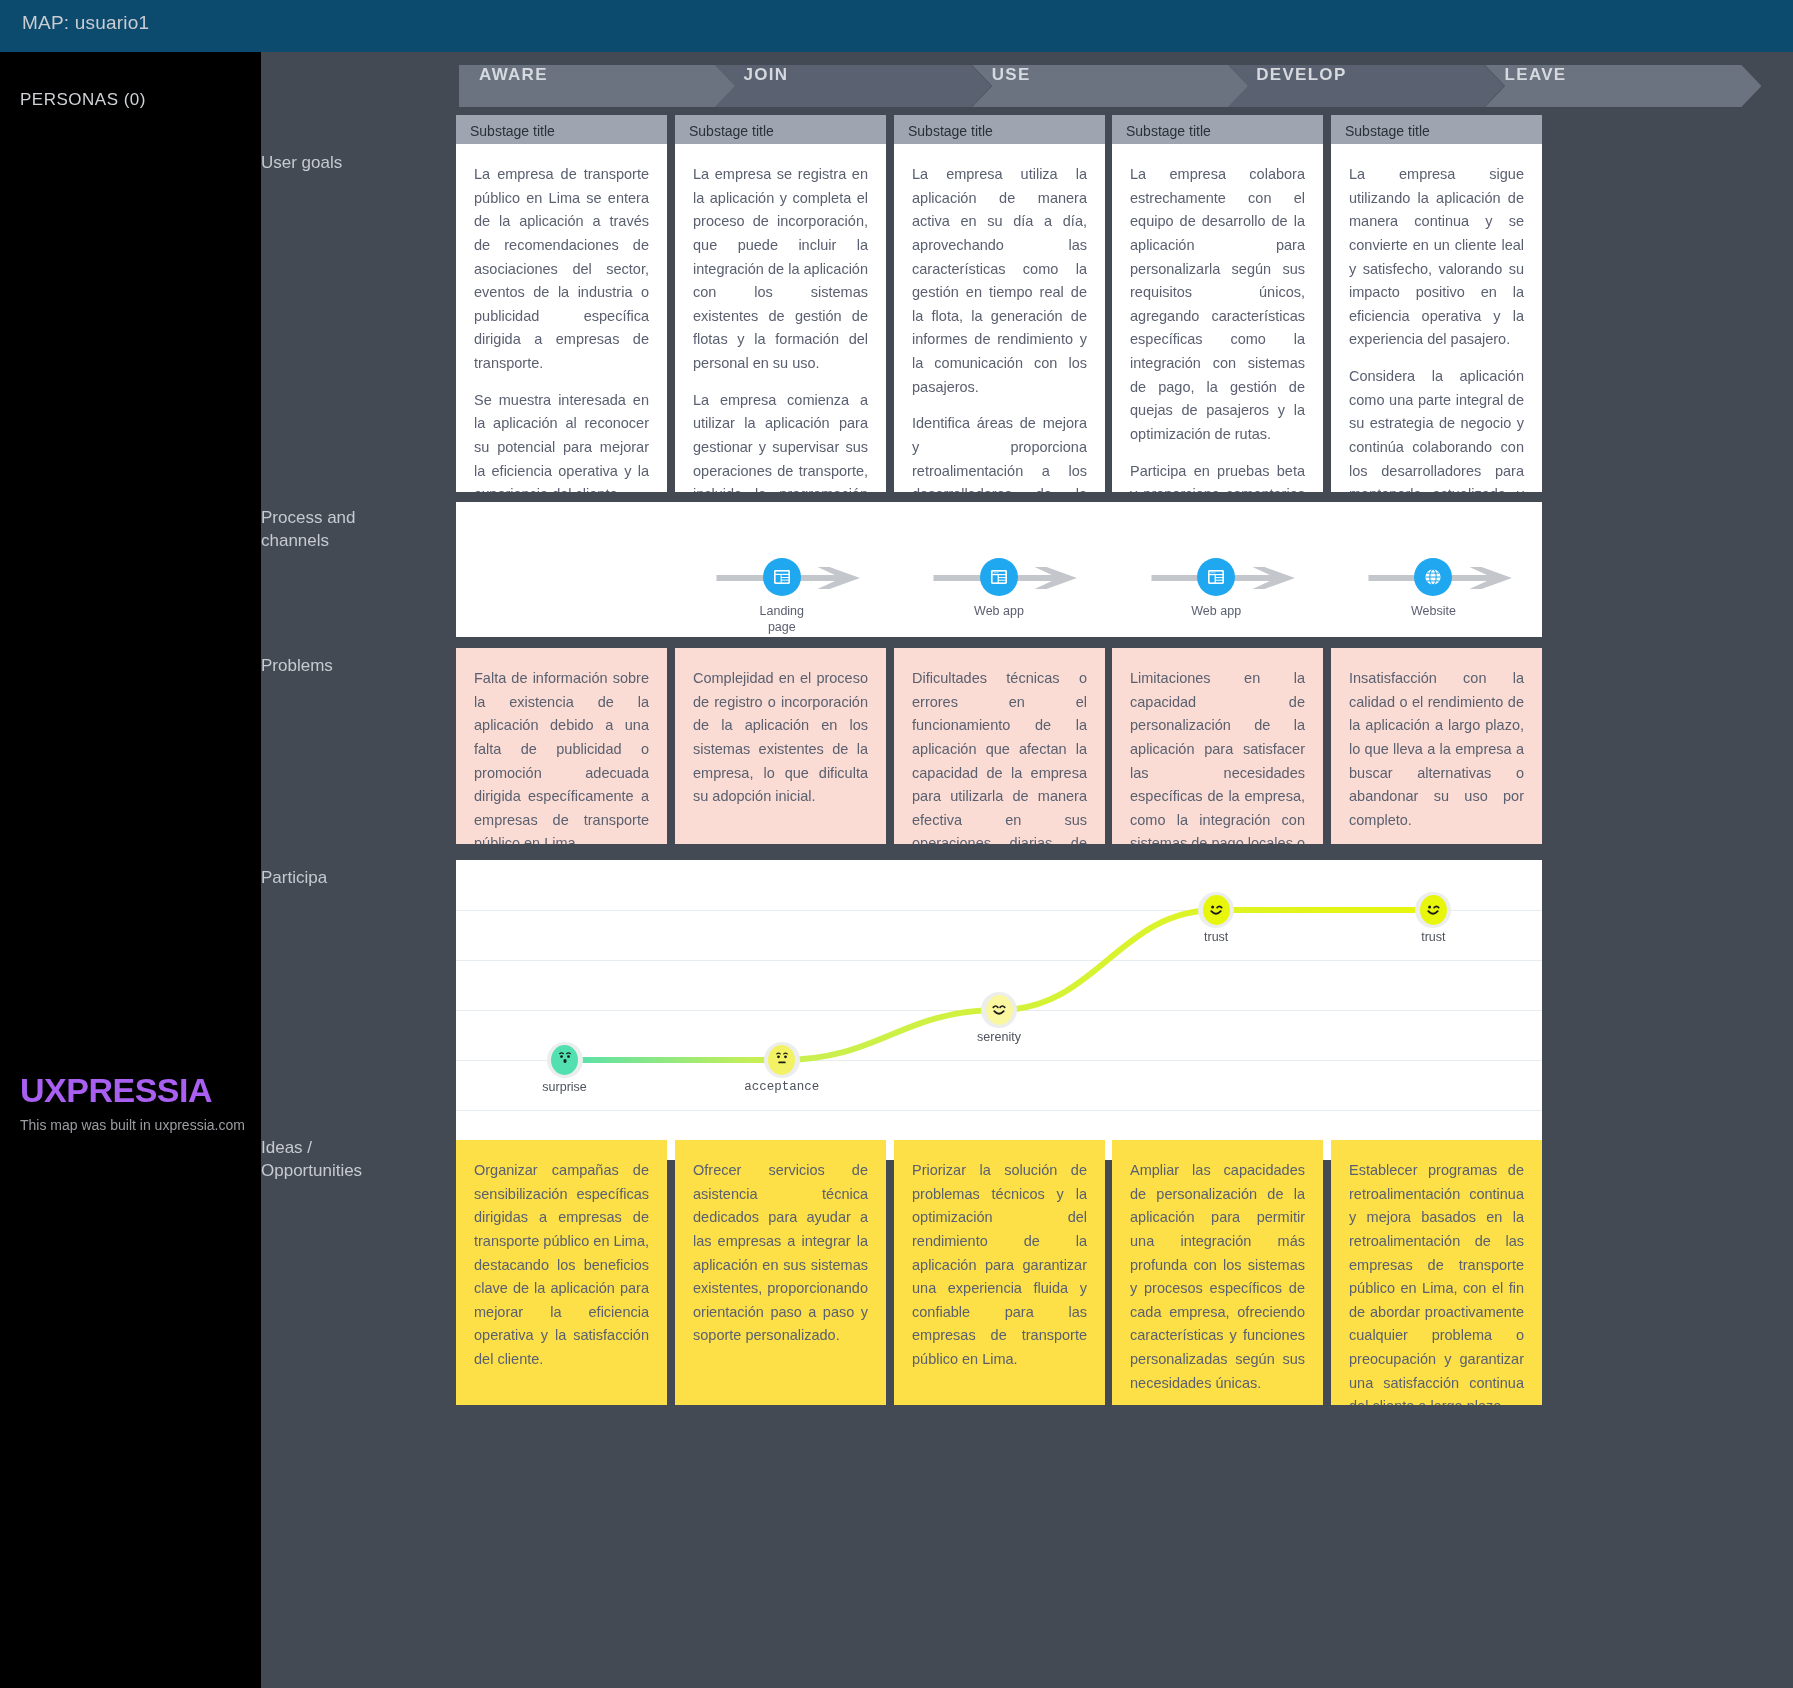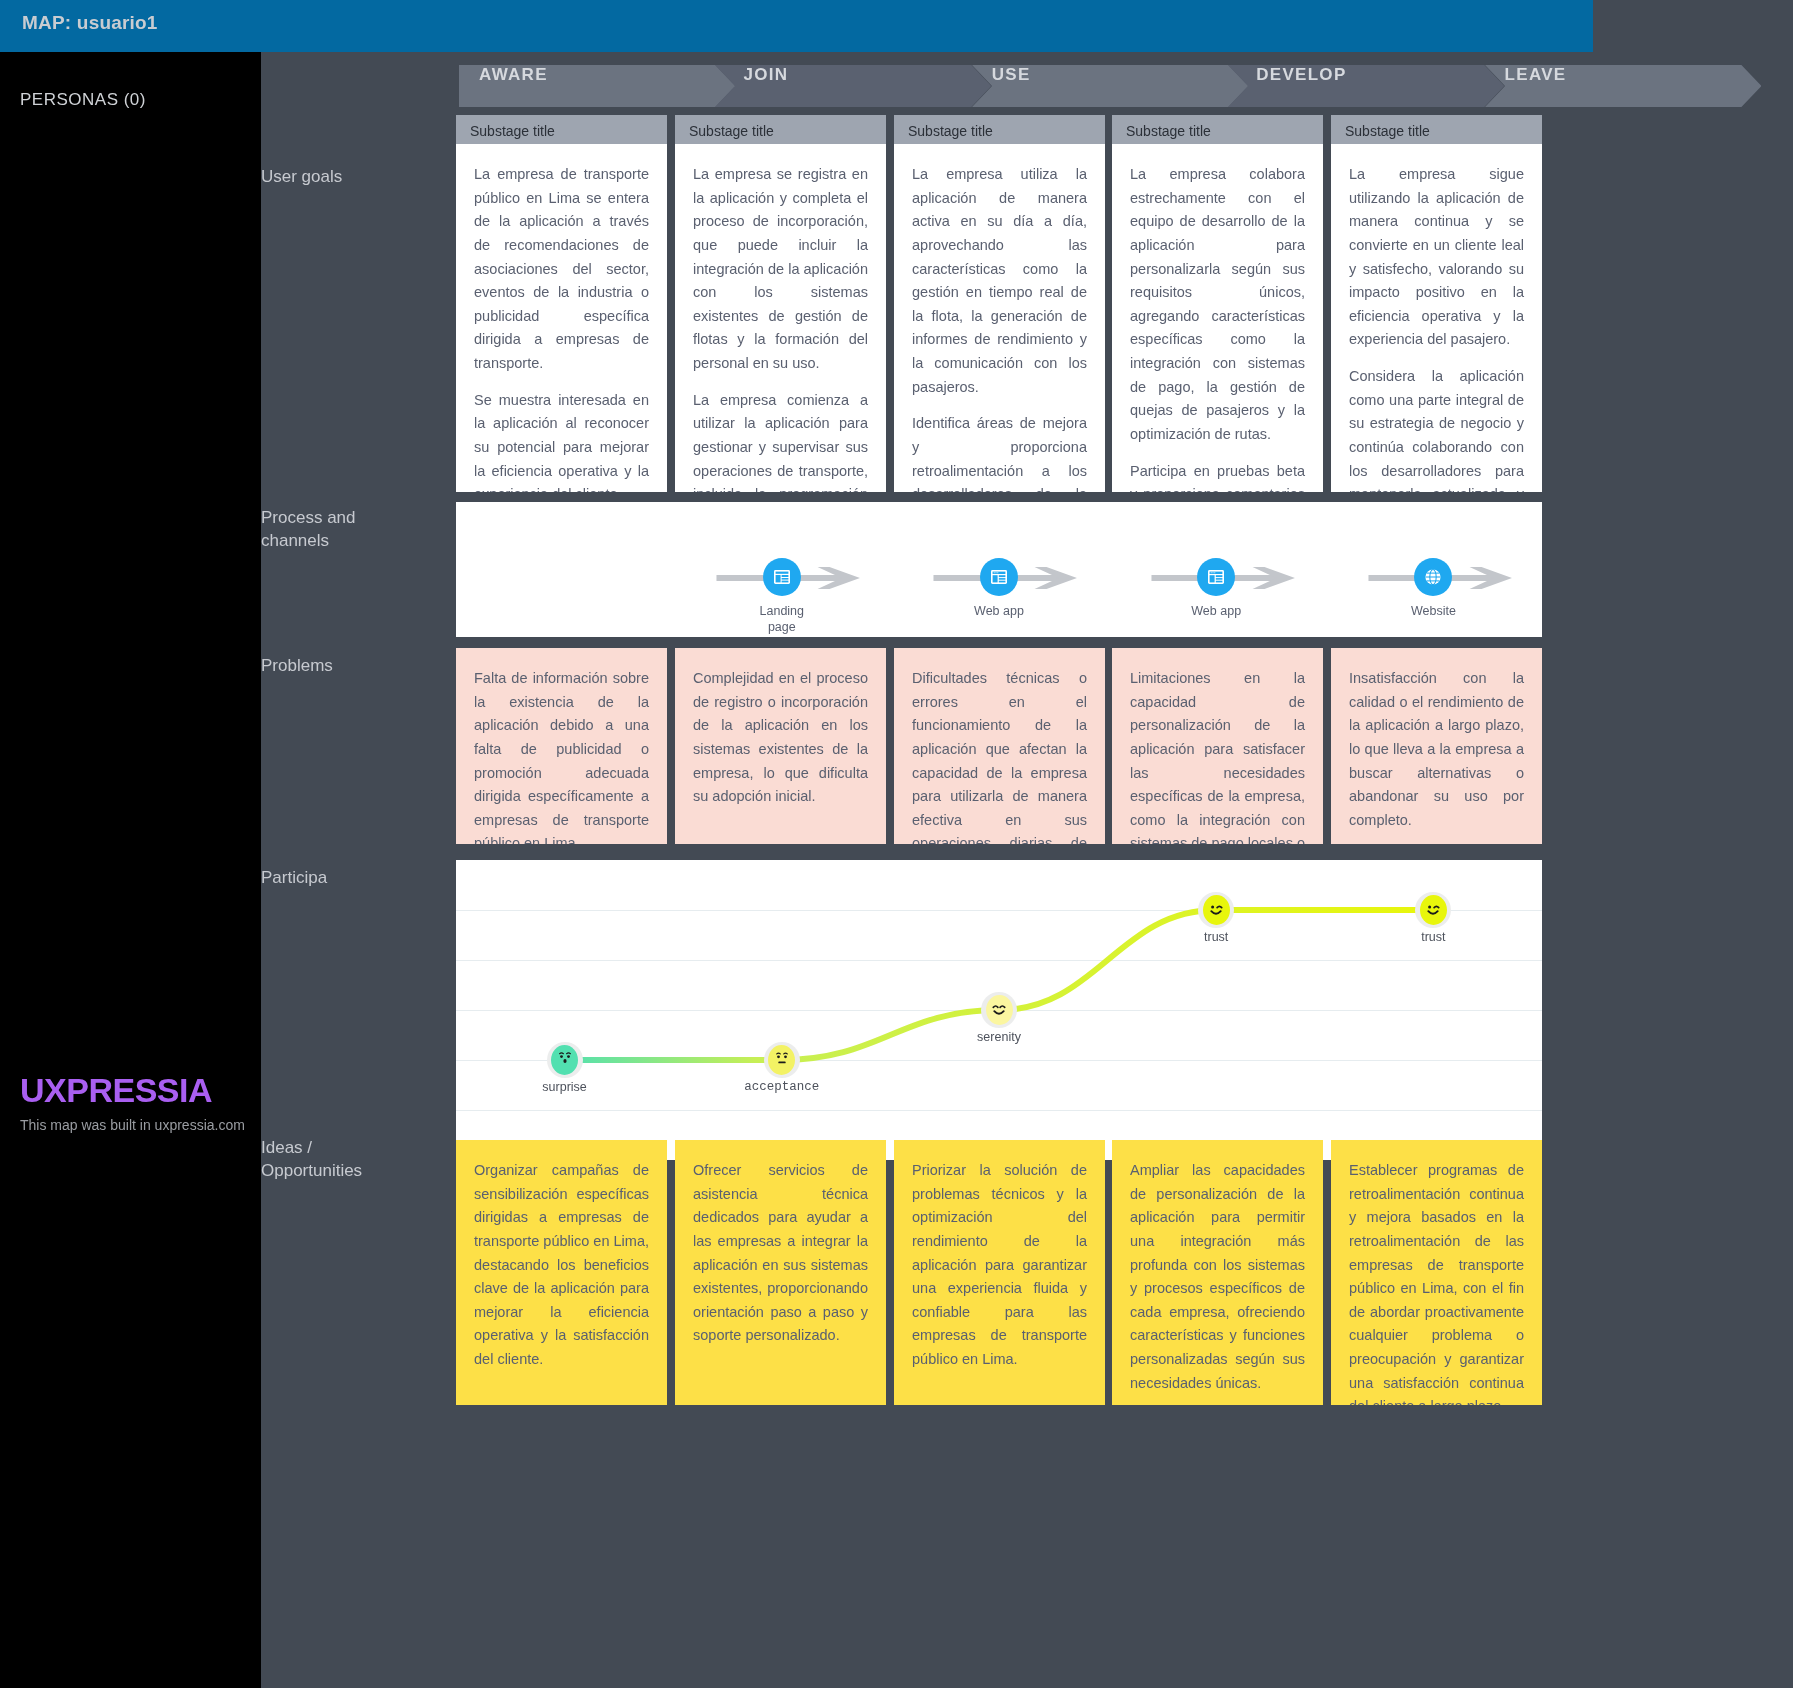--- a/index.html
+++ b/index.html
@@ -6,23 +6,22 @@
   html, body {
     width: 1793px; height: 1688px;
     background: #434a54;
     font-family: "Liberation Sans", sans-serif;
     overflow: hidden;
   }
   #app { position: relative; width: 1793px; height: 1688px; background: #434a54; }
 
   
   #topbar {
-    position: absolute; left: 0; top: 0; width: 1593px; height: 52px;
-    background: #0369a1;
-    font-weight: bold;
+    position: absolute; left: 0; top: 0; width: 1793px; height: 52px;
+    background: #0c4a6e;
   }
   #topbar .maptitle {
     position: absolute; left: 22px; top: 12px;
     font-size: 19px; color: #c9ccd1; letter-spacing: .2px;
   }
 
   
   #sidebar {
     position: absolute; left: 0; top: 52px; width: 261px; height: 1636px;
     background: #000000;
@@ -187,21 +186,21 @@
           <span>Substage title</span>
         </div>
         <div class="substage" style="left: 851px; top: 63px; width: 211px;">
           <span>Substage title</span>
         </div>
         <div class="substage" style="left: 1070px; top: 63px; width: 211px;">
           <span>Substage title</span>
         </div>
       </div>
 
-    <div class="rowlabel" id="lbl-goals" style="top:114px;">User goals</div>
+    <div class="rowlabel" id="lbl-goals" style="top:100px;">User goals</div>
     <div id="goalsrow">
         <div class="card goals" style="left: 195px; top: 92px; width: 211px; height: 348px;">
           <div class="body">
             <p>La empresa de transporte público en Lima se entera de la aplicación a través de recomendaciones de asociaciones del sector, eventos de la industria o publicidad específica dirigida a empresas de transporte.</p>
             <p>Se muestra interesada en la aplicación al reconocer su potencial para mejorar la eficiencia operativa y la experiencia del cliente.</p>
           </div>
         </div>
         <div class="card goals" style="left: 414px; top: 92px; width: 211px; height: 348px;">
           <div class="body">
             <p>La empresa se registra en la aplicación y completa el proceso de incorporación, que puede incluir la integración de la aplicación con los sistemas existentes de gestión de flotas y la formación del personal en su uso.</p>

